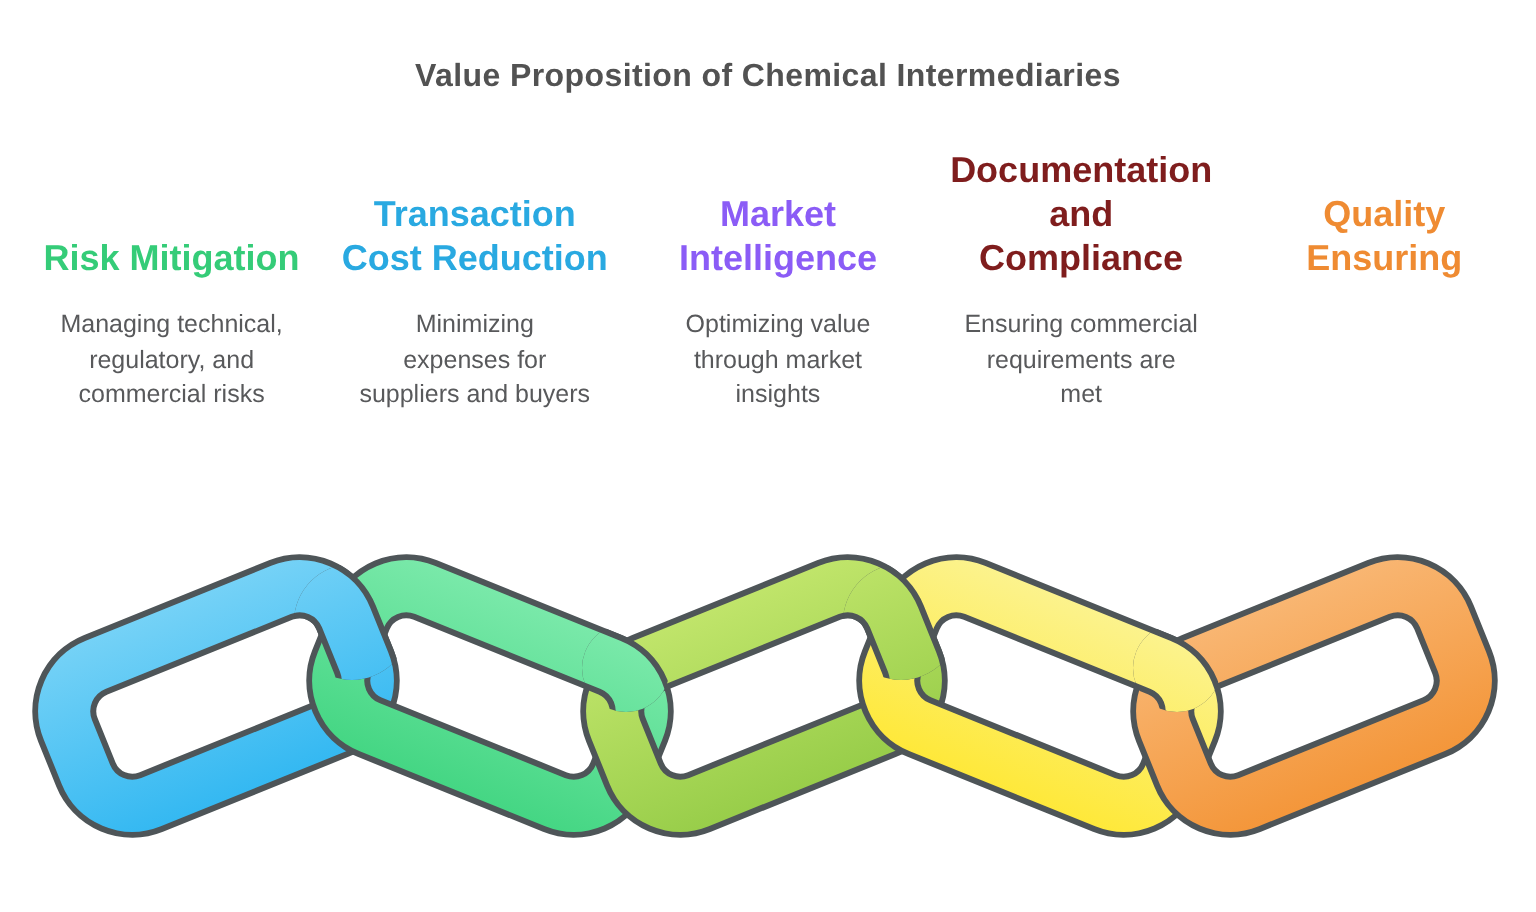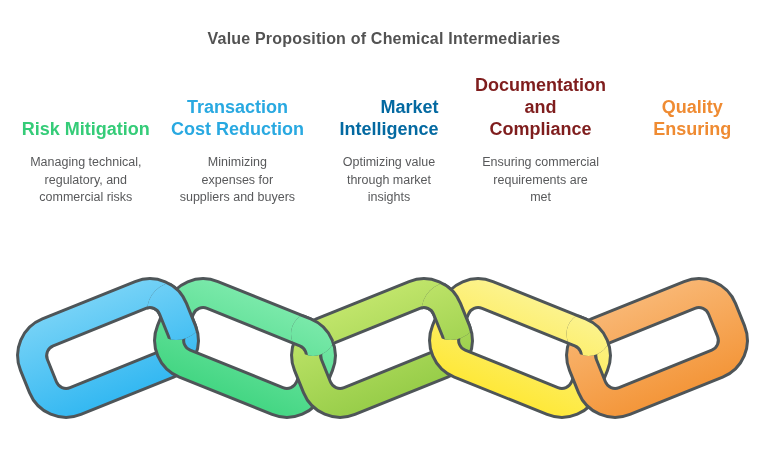--- a/index.html
+++ b/index.html
@@ -29,21 +29,21 @@
 commercial risks</div>
     </div>
     <div class="col">
       <div class="heading" style="color: rgb(41, 169, 225);">Transaction
 Cost Reduction</div>
       <div class="desc">Minimizing
 expenses for
 suppliers and buyers</div>
     </div>
     <div class="col">
-      <div class="heading" style="color: #0369a1; text-align: right;">Market
+      <div class="heading" style="color: #8b5cf6;">Market
 Intelligence</div>
       <div class="desc">Optimizing value
 through market
 insights</div>
     </div>
     <div class="col">
       <div class="heading" style="color: #7f1d1d;">Documentation
 and
 Compliance</div>
       <div class="desc">Ensuring commercial

